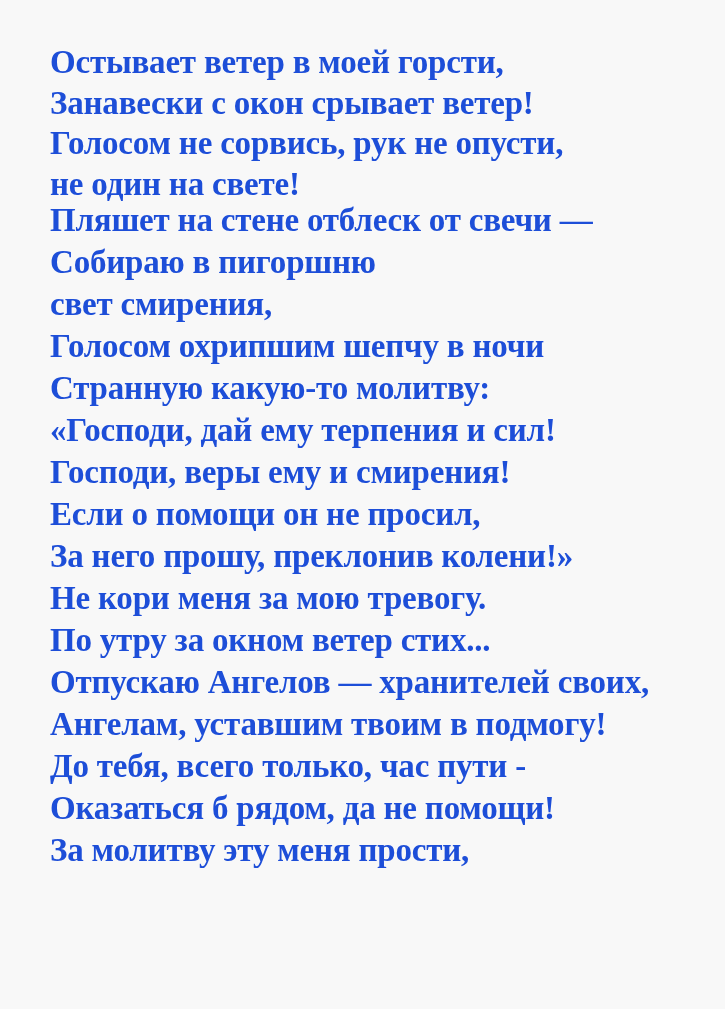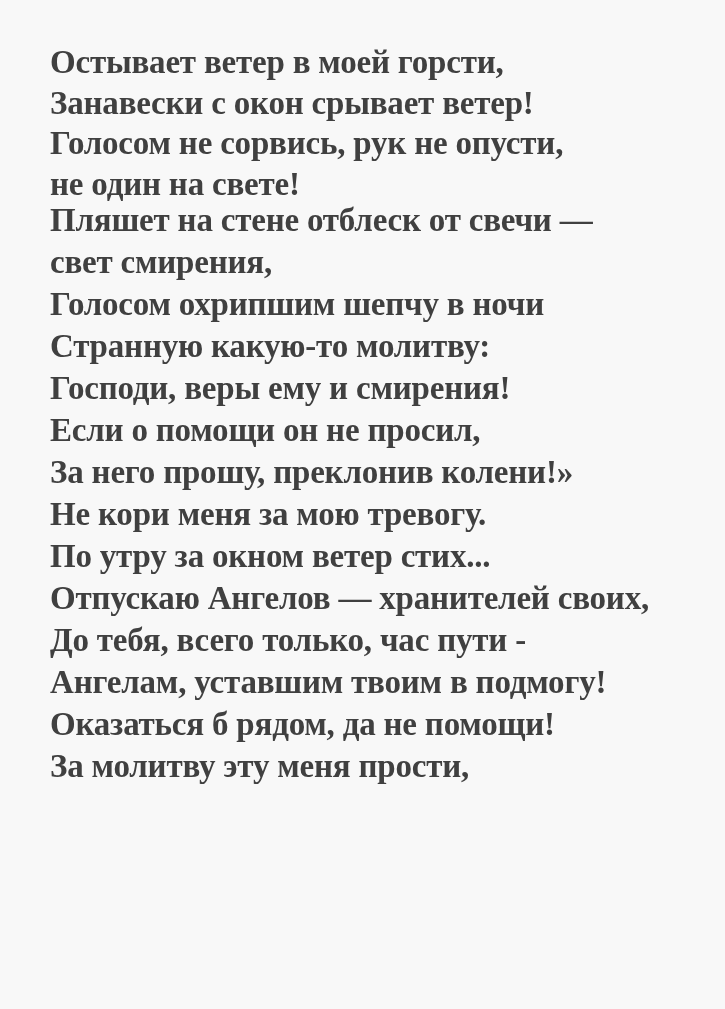--- a/index.html
+++ b/index.html
@@ -28,36 +28,38 @@
   .stanza-2 {
     margin-top: -5px;
   }
   .stanza-2 .line {
     line-height: 42px;
   }
 </style>
 </head>
 <body style="background: rgb(248, 248, 248);">
 
-<div class="poem" style="color: #404040;">
+<div class="poem" style="color: #1d4ed8;">
   <div class="stanza stanza-1">
     <div class="line">Остывает ветер в моей горсти,</div>
     <div class="line">Занавески с окон срывает ветер!</div>
     <div class="line">Голосом не сорвись, рук не опусти,</div>
     <div class="line">не один на свете!</div>
   </div>
   <div class="stanza stanza-2">
     <div class="line">Пляшет на стене отблеск от свечи —</div>
+    <div class="line">Собираю в пигоршню</div>
     <div class="line">свет смирения,</div>
     <div class="line">Голосом охрипшим шепчу в ночи</div>
     <div class="line">Странную какую-то молитву:</div>
+    <div class="line">«Господи, дай ему терпения и сил!</div>
     <div class="line">Господи, веры ему и смирения!</div>
     <div class="line">Если о помощи он не просил,</div>
     <div class="line">За него прошу, преклонив колени!»</div>
     <div class="line">Не кори меня за мою тревогу.</div>
     <div class="line">По утру за окном ветер стих...</div>
     <div class="line">Отпускаю Ангелов — хранителей своих,</div>
+    <div class="line">Ангелам, уставшим твоим в подмогу!</div>
     <div class="line">До тебя, всего только, час пути -</div>
-    <div class="line">Ангелам, уставшим твоим в подмогу!</div>
     <div class="line">Оказаться б рядом, да не помощи!</div>
     <div class="line">За молитву эту меня прости,</div>
   </div>
 </div>
 
 </body></html>

